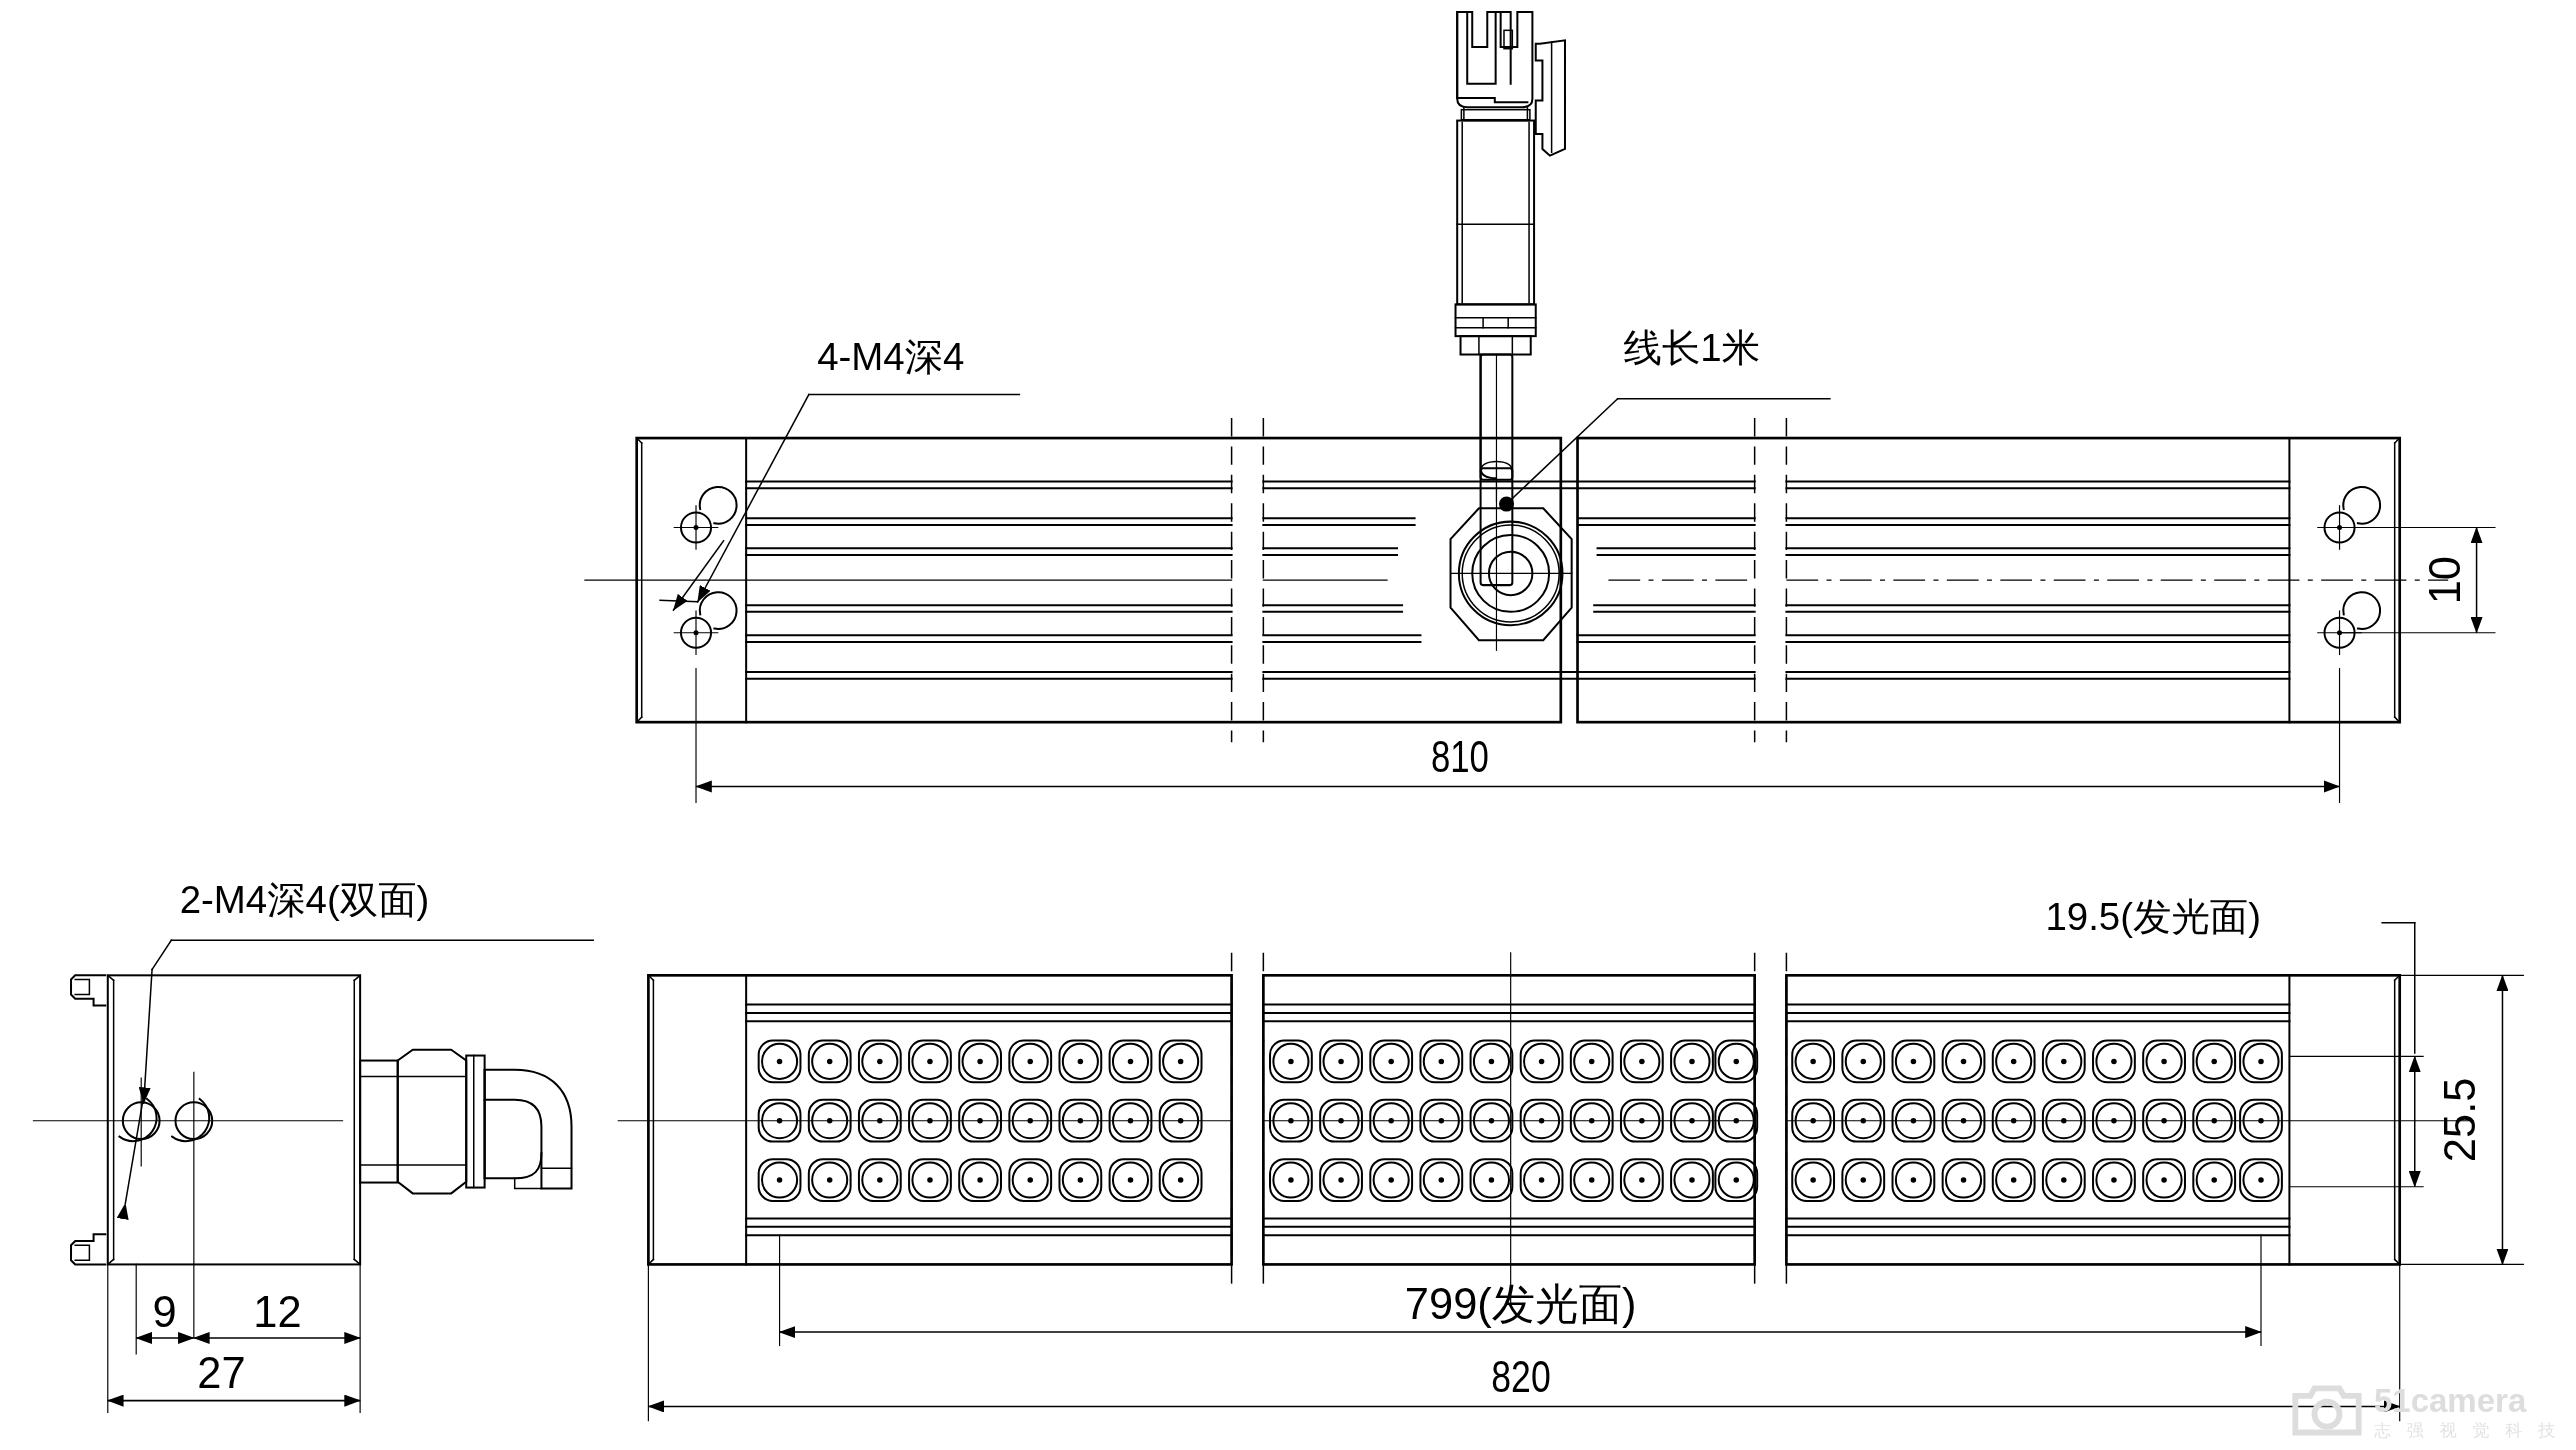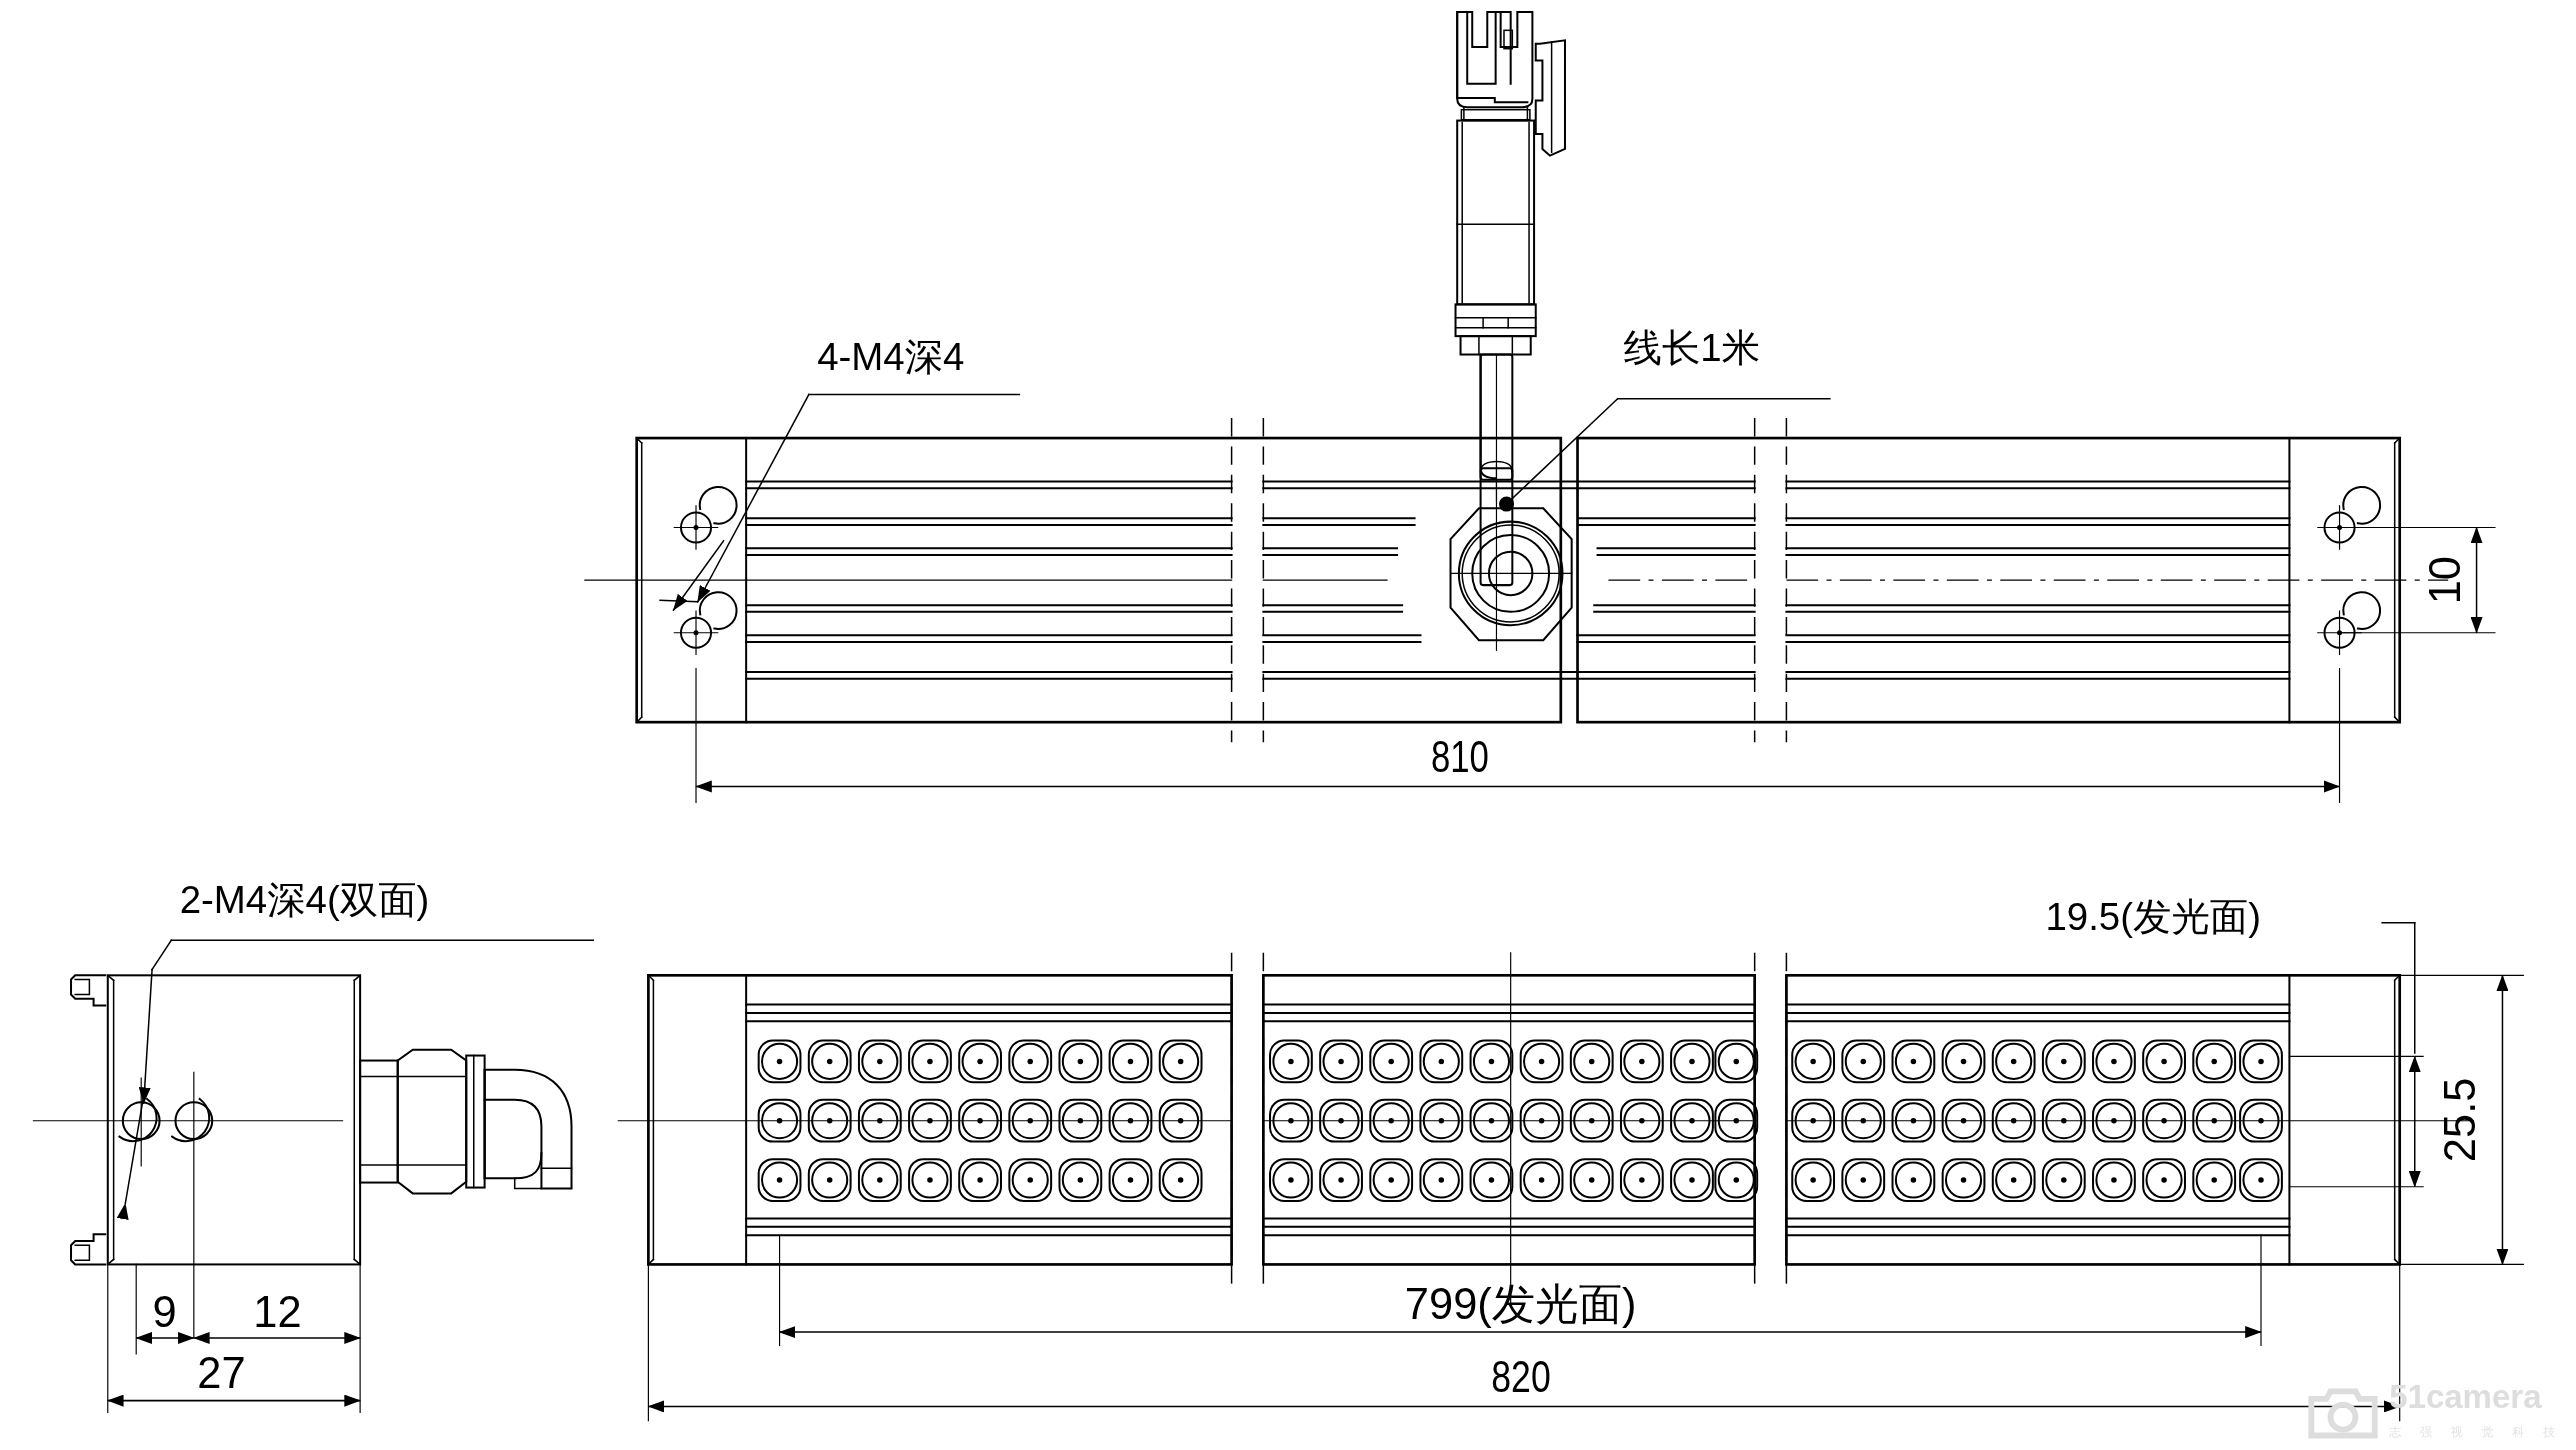--- a/index.html
+++ b/index.html
@@ -15,26 +15,26 @@
   .dim{stroke:#000;stroke-width:1.8;fill:none;}
   .ctr{stroke:#000;stroke-width:1.6;fill:none;
        stroke-dasharray:38 10 6 10;}
   .brk{stroke:#000;stroke-width:1.8;fill:none;
        stroke-dasharray:22 12;}
   .txt{font-family:"Liberation Sans","DejaVu Sans",sans-serif;
        fill:#000;font-size:46px;}
   .dimtxt{font-family:"Liberation Sans","DejaVu Sans",sans-serif;
        fill:#000;font-size:52px;}
   .wm{position:absolute;right:15px;bottom:11.7px;display:flex;
-      align-items:flex-end;gap:11.7px;opacity:1;}
+      align-items:flex-start;gap:11.7px;opacity:1;}
   .wm-glyph{display:block;}
   .wm-t1{font-family:"Liberation Sans","DejaVu Sans",sans-serif;
       font-size:33px;font-weight:bold;color:#dddddd;letter-spacing:0px;line-height:1;}
-  .wm-t2{font-family:Liberation Mono, monospace;
-      font-size:12px;color:#e2e2e2;letter-spacing:5.8px;line-height:1;margin-top:14px;}
+  .wm-t2{font-family:Liberation Serif, serif;
+      font-size:17px;color:#e2e2e2;letter-spacing:5.8px;line-height:1;margin-top:5px;}
 </style>
 </head>
 <body>
 
 <div id="root">
 
 <svg width="2576" height="1451" viewBox="0 0 3083 1736">
 
   <defs>
     <marker id="ar" markerWidth="11" markerHeight="8" refX="10.5" refY="4" orient="auto" markerUnits="strokeWidth">

